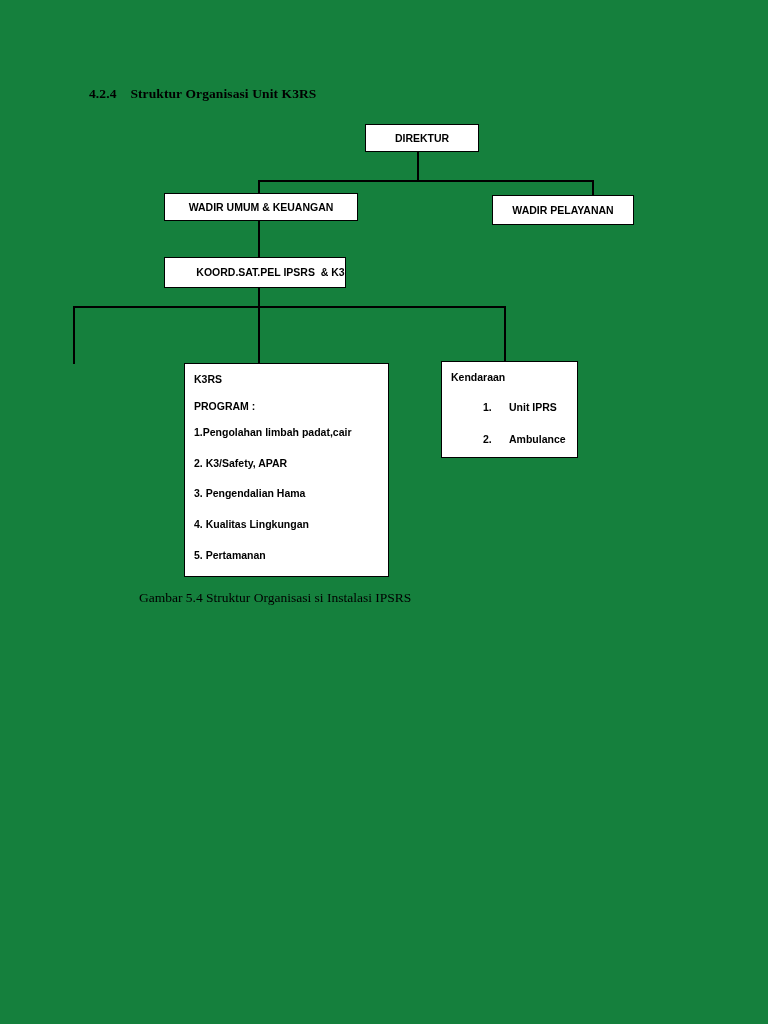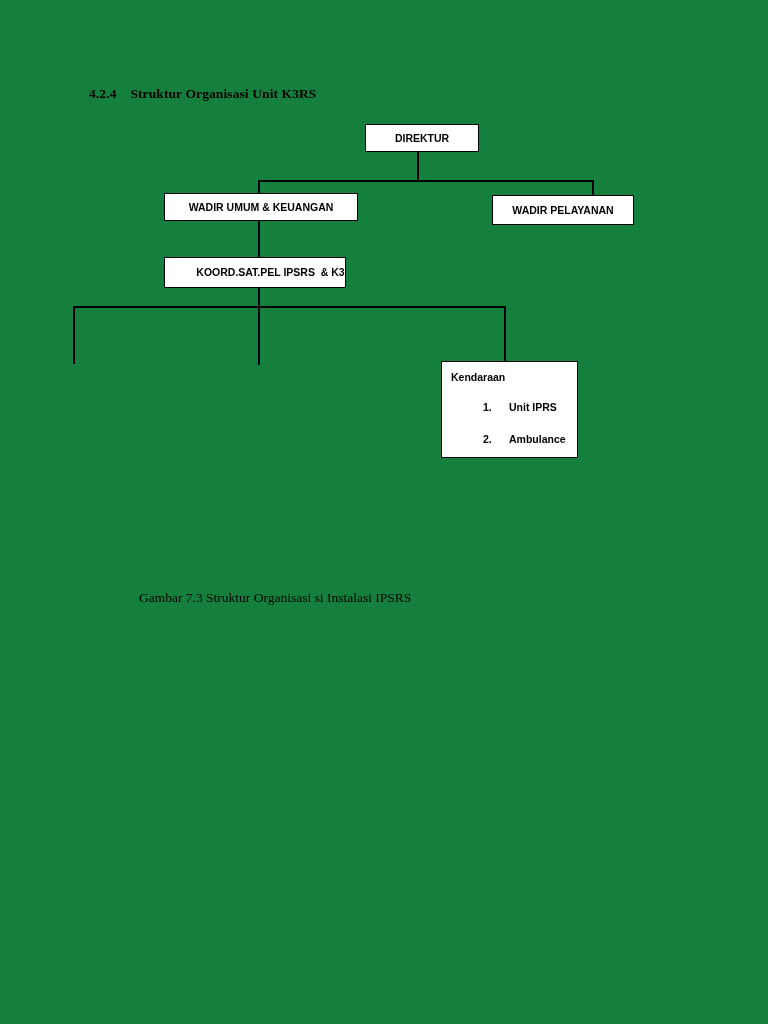--- a/index.html
+++ b/index.html
@@ -131,30 +131,41 @@
 
   <div class="node center" style="left:365px; top:124px; width:114px; height:28px;">DIREKTUR</div>
 
   <div class="node center" style="left:164px; top:193px; width:194px; height:28px;">WADIR UMUM &amp; KEUANGAN</div>
 
   <div class="node center" style="left:492px; top:195px; width:142px; height:30px;">WADIR PELAYANAN</div>
 
   <div class="node center" style="left:164px; top:257px; width:182px; height:31px;padding-left:31px;">KOORD.SAT.PEL IPSRS  &amp; K3</div>
 
 
+  <div class="node stack" style="left:184px; top:363px; width:205px; height:214px;">
+    <div class="line">K3RS</div>
+    <div class="line gap">PROGRAM :</div>
+    <div class="proglist">
+      <div class="pl-row">1.Pengolahan limbah padat,cair</div>
+      <div class="pl-row">2. K3/Safety, APAR</div>
+      <div class="pl-row">3. Pengendalian Hama</div>
+      <div class="pl-row">4. Kualitas Lingkungan</div>
+      <div class="pl-row">5. Pertamanan</div>
+    </div>
+  </div>
 
   <div class="node stack" style="left:441px; top:361px; width:137px; height:97px;">
     <div class="line">Kendaraan</div>
     <div class="numlist">
       <div class="nl-row">
         <span class="nl-num">1.</span>
         <span>Unit IPRS</span>
       </div>
       <div class="nl-row">
         <span class="nl-num">2.</span>
         <span>Ambulance</span>
       </div>
     </div>
   </div>
 
-  <div class="figure-caption">Gambar 7.3 Struktur Organisasi si Instalasi IPSRS</div>
+  <div class="figure-caption">Gambar 5.4 Struktur Organisasi si Instalasi IPSRS</div>
 
 </div>
 
 </body></html>

